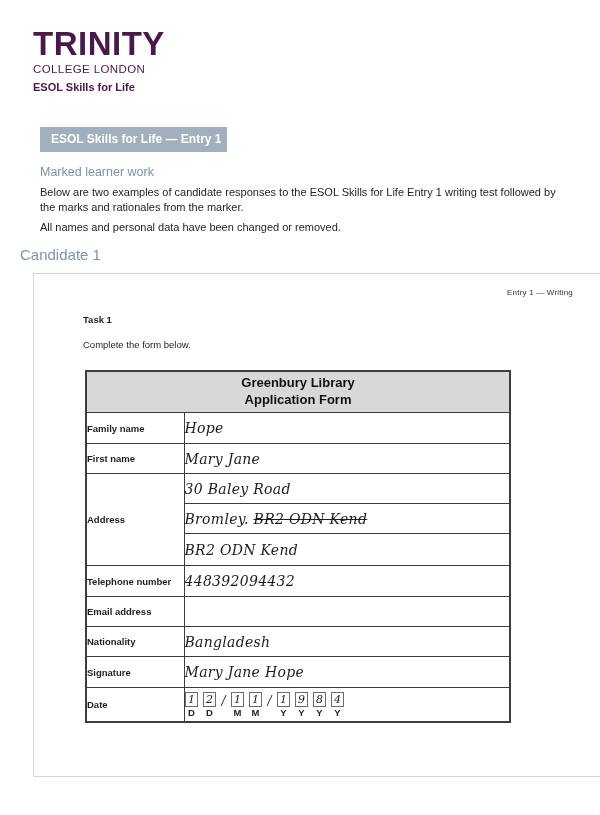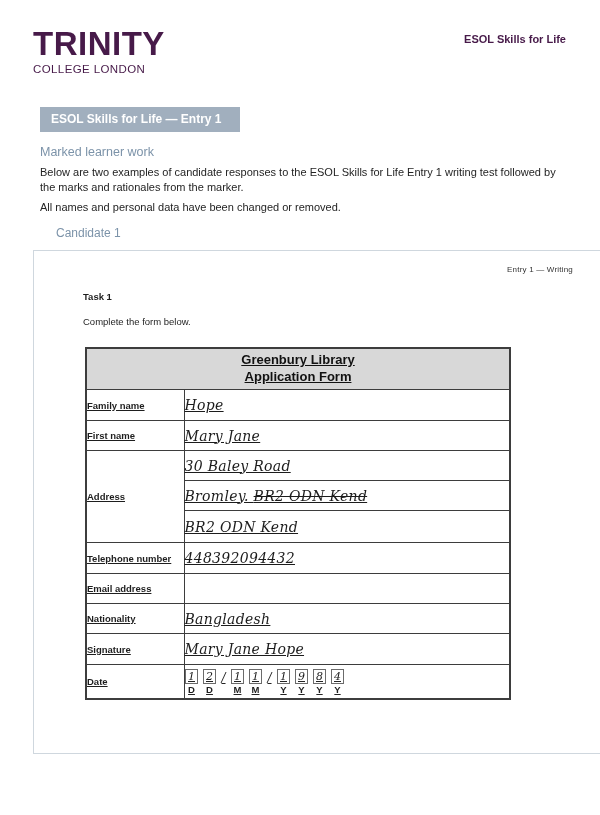--- a/index.html
+++ b/index.html
@@ -15,73 +15,73 @@
   *{box-sizing:border-box;}
   html,body{margin:0;padding:0;}
   body{
     width:600px;height:815px;background:#ffffff;
     font-family:"Liberation Sans",sans-serif;color:var(--text-dark);
     overflow:hidden;
   }
   .page{width:600px;height:815px;position:relative;}
 
   
-  .top{display:flex;justify-content:space-between;align-items:flex-start;padding:27px 34px 0 33px;}
+  .top{display:flex;justify-content:space-between;align-items:flex-start;padding:27px 34px 0 33px;flex-direction:column;}
   .logo-word{
     font-size:33px;font-weight:bold;letter-spacing:.5px;line-height:1;
     color:var(--brand-purple);
   }
   .logo-sub{
     font-size:11.5px;letter-spacing:.4px;color:var(--brand-purple);
     margin-top:3px;font-weight:400;
   }
   .doc-title{
     text-align:right;font-size:11px;font-weight:bold;line-height:1.4;
     color:var(--brand-purple);margin-top:5px;
   }
 
   
   .banner{
     margin:32px 0 0 40px;display:inline-block;
     background:var(--banner-bg);color:#ffffff;
     font-size:12px;font-weight:bold;
-    padding:6px 18px 7px 11px;line-height:1;
+    padding:6px 5px 7px 11px;line-height:1;
   }
 
   .subhead{
     margin:13px 0 0 40px;color:var(--heading-blue);
     font-size:12.5px;font-weight:400;
   }
   .body-p{
     margin:6px 40px 0 40px;max-width:525px;
     font-size:11px;line-height:1.32;color:var(--text-dark);
   }
   .candidate{
-    margin:11px 0 0 56px;color:var(--heading-blue);font-size:12px;
+    margin:11px 0 0 20px;color:var(--heading-blue);font-size:15px;
   }
 
   
   .scan{
     margin:10px 0 0 33px;width:598px;height:504px;
     border:1px solid var(--scan-border);background:#fff;position:relative;
   }
   .scan-header{
     margin:14px 57px 0 0;text-align:right;
     font-size:8px;color:#333;letter-spacing:.2px;
   }
   .task-title{margin:17px 0 0 49px;font-size:9.5px;font-weight:bold;color:#1e1e1e;}
   .task-instruction{margin:14px 0 0 49px;font-size:9.5px;color:#1e1e1e;}
 
   table.form{
     margin:20px 0 0 51px;width:426px;border-collapse:collapse;table-layout:fixed;
     border:2px solid var(--table-border);
   }
   table.form td{
     border:1.5px solid var(--table-border);
-    padding:0;vertical-align:middle;text-decoration:underline;
+    padding:0;vertical-align:middle;
   }
   td.form-title{
     background:var(--form-header-bg);text-align:center;
     font-size:13px;font-weight:bold;line-height:1.3;color:#111;
     height:42px;border-bottom:2px solid var(--table-border);
   }
   td.lbl{
     font-size:9.5px;font-weight:bold;color:#1e1e1e;
     padding-left:7px;background:#fff;
   }

